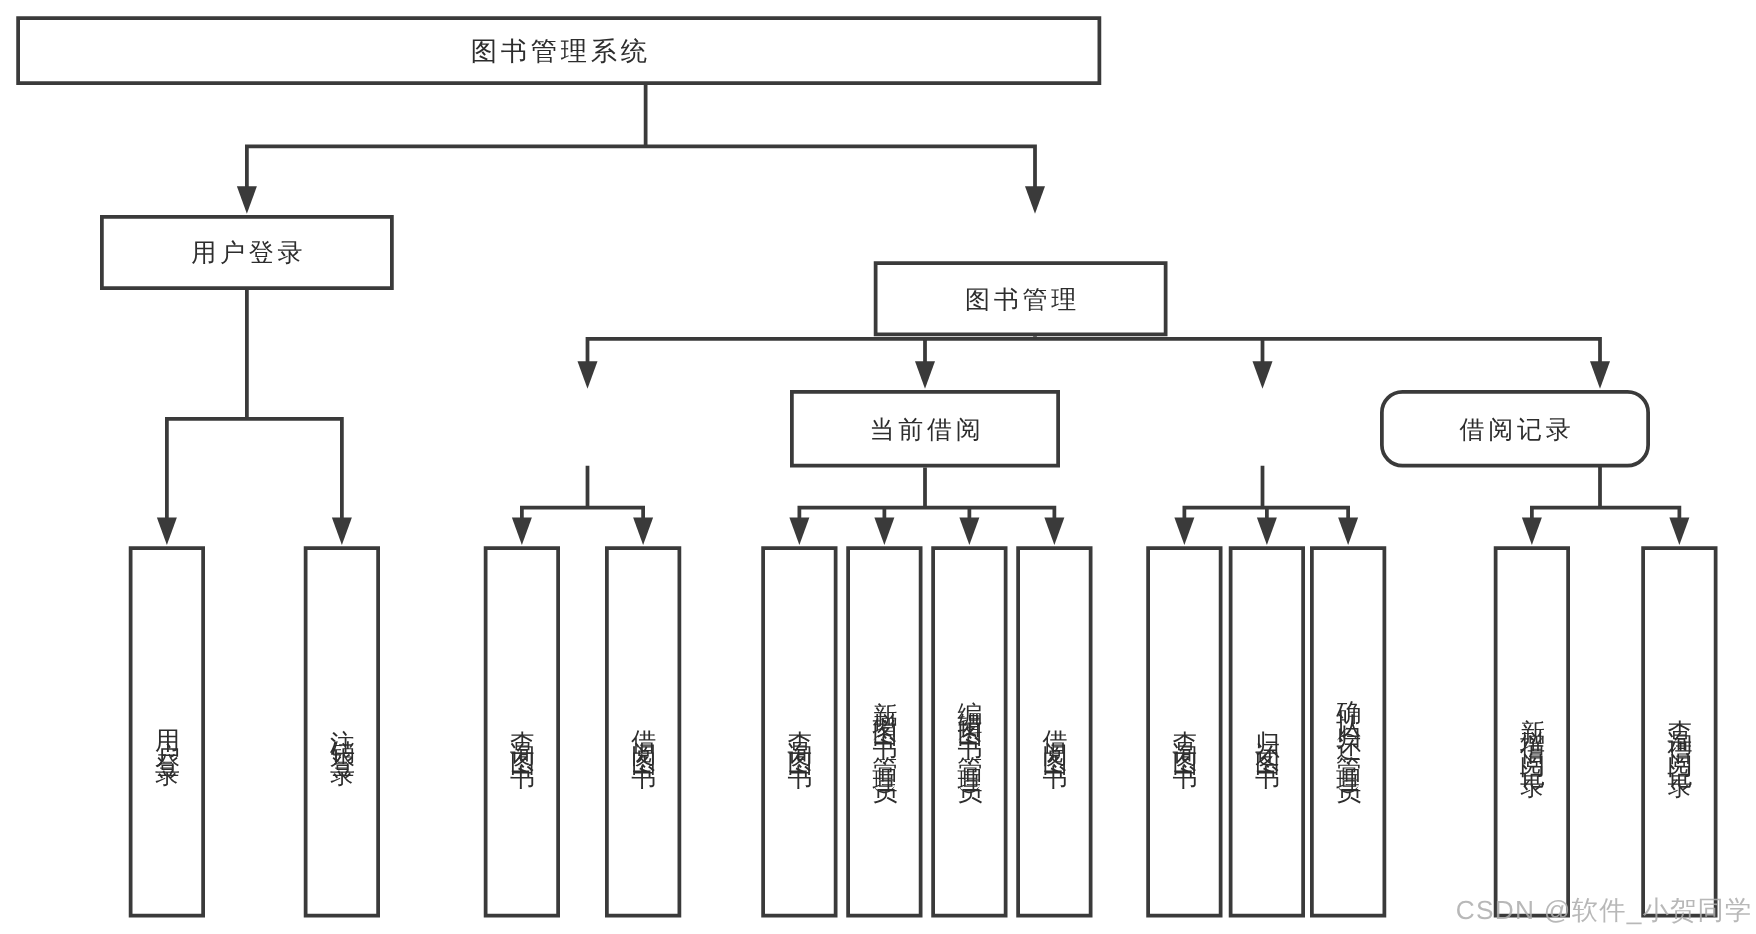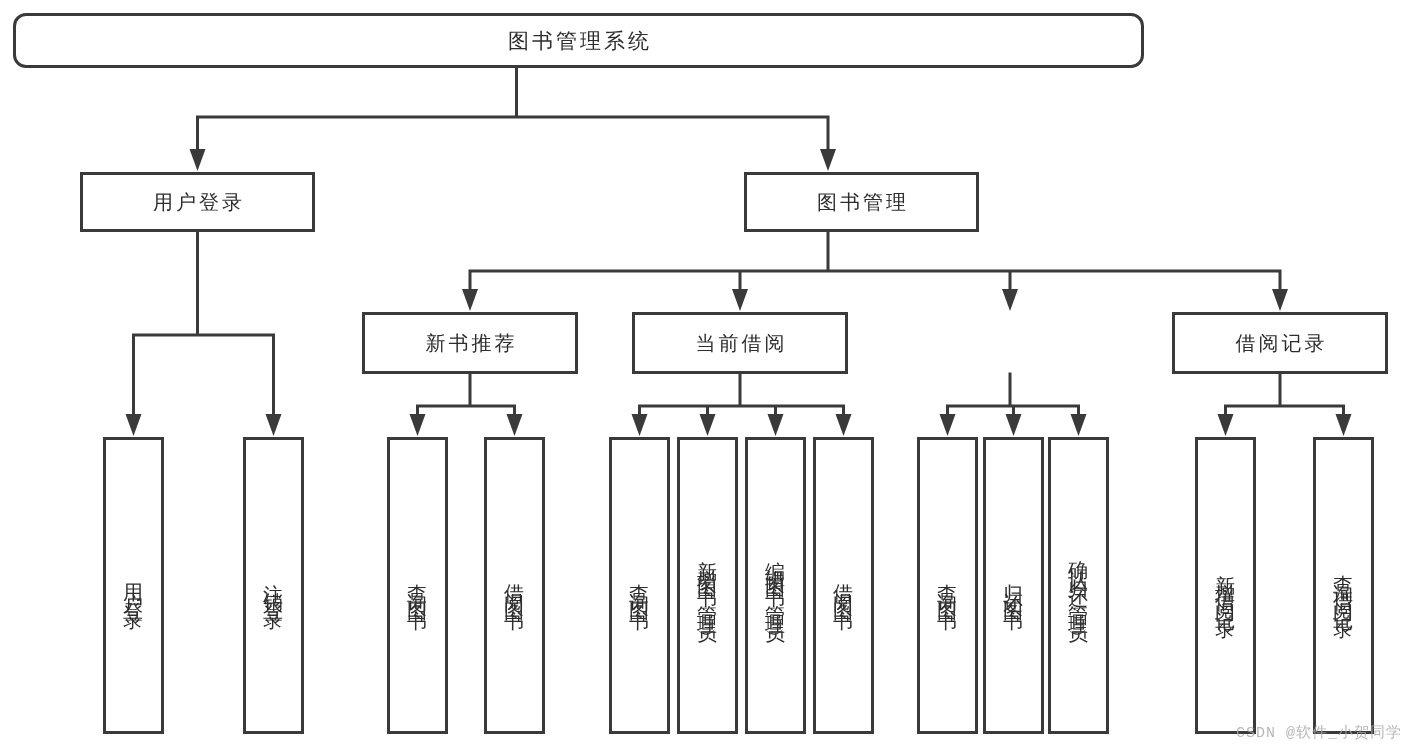--- a/index.html
+++ b/index.html
@@ -37,53 +37,52 @@
   .root-label { font-size: 21px; }
   .v-label {
     writing-mode: vertical-rl;
     text-orientation: mixed;
     font-size: 20px;
     letter-spacing: 9px;
     line-height: 1;
     white-space: nowrap;
   }
   
-  .root        { left: 13px;   top: 13px;  width: 1131px; height: 55px; border-radius: 13px; }
+  .root        { left: 13px;   top: 13px;  width: 868px; height: 55px; }
   .lvl1        { top: 172px; width: 235px; height: 60px; }
   #n-user-login   { left: 80px; }
-  #n-book-mgmt    { left: 744px; }
+  #n-book-mgmt    { left: 699px; margin-top: 37px; }
   .lvl2        { top: 312px; width: 216px; height: 62px; }
   #n-new-book     { left: 362px; }
   #n-book-borrow  { left: 632px; }
   #n-cur-borrow   { left: 902px; }
-  #n-borrow-rec   { left: 1172px; }
+  #n-borrow-rec   { left: 1104px; border-radius: 18px; }
   .leaf        { top: 437px; width: 61px; height: 297px; }
   #l-user-login   { left: 103px; }
   #l-logout       { left: 243px; }
   #l-nb-query     { left: 387px; }
   #l-nb-borrow    { left: 484px; }
   #l-bb-query     { left: 609px; }
   #l-bb-add       { left: 677px; }
   #l-bb-edit      { left: 745px; }
   #l-bb-borrow    { left: 813px; }
   #l-cb-query     { left: 917px; }
   #l-cb-return    { left: 983px; }
   #l-cb-confirm   { left: 1048px; }
   #l-br-add       { left: 1195px; }
   #l-br-query     { left: 1313px; }
   #watermark {
     position: absolute;
     right: 3px;
     bottom: 5px;
-    font-size: 15px;
+    font-size: 21px;
     letter-spacing: 1px;
     color: rgba(172,172,172,0.85);
     z-index: 5;
     white-space: nowrap;
-    font-family: Liberation Mono, monospace;
   }
 </style>
 </head>
 <body>
 
 <div id="stage">
 
   <svg id="connectors" viewBox="0 0 1405 747" xmlns="http://www.w3.org/2000/svg" aria-hidden="true">
     <path d="M516.5 68 V117 M197.5 117 H828 M197.5 117 V157 M828 117 V157
              M828 232 V271 M470 271 H1280 M470 271 V297 M740 271 V297 M1010 271 V297 M1280 271 V297
@@ -119,23 +118,20 @@
     <span class="h-label root-label">图书管理系统</span>
   </div>
 
   <div class="box lvl1" id="n-user-login">
     <span class="h-label">用户登录</span>
   </div>
   <div class="box lvl1" id="n-book-mgmt">
     <span class="h-label">图书管理</span>
   </div>
 
-  <div class="box lvl2" id="n-new-book">
-    <span class="h-label">新书推荐</span>
-  </div>
   <div class="box lvl2" id="n-book-borrow">
     <span class="h-label">当前借阅</span>
   </div>
   <div class="box lvl2" id="n-borrow-rec">
     <span class="h-label">借阅记录</span>
   </div>
 
   <div class="box leaf" id="l-user-login">
     <span class="v-label">用户登录</span>
   </div>

